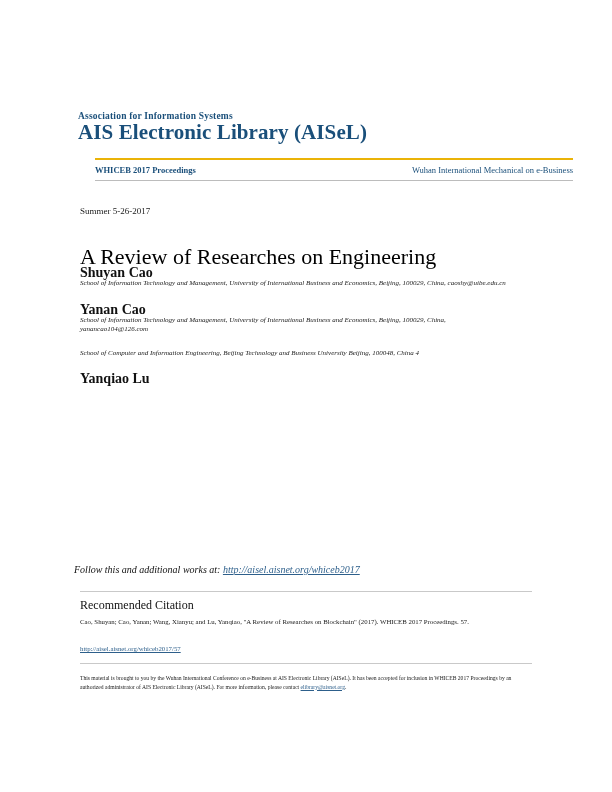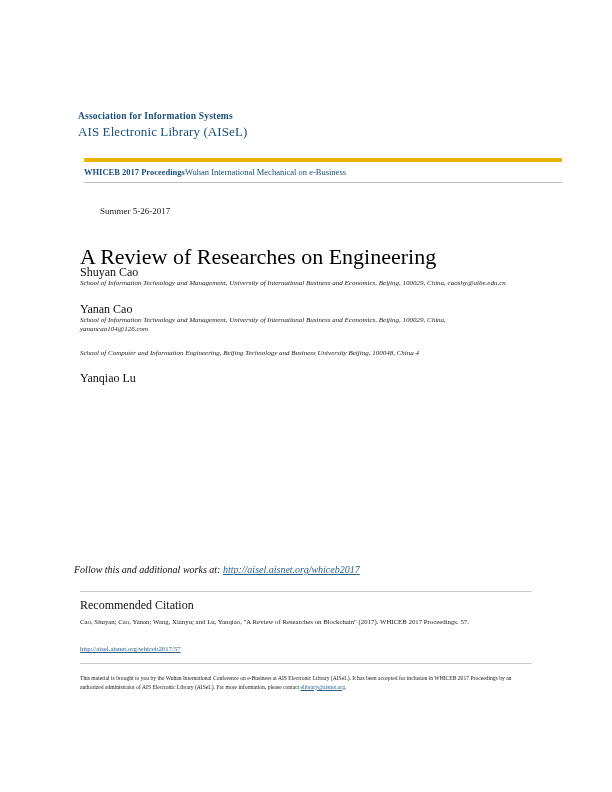--- a/index.html
+++ b/index.html
@@ -32,54 +32,54 @@
   .masthead-line1 {
     font-family: "Liberation Serif", serif;
     font-size: 9.5px;
     font-weight: bold;
     color: #1a4f7a;
     letter-spacing: 0.2px;
     line-height: 12px;
   }
   .masthead-line2 {
     font-family: "Liberation Serif", serif;
-    font-size: 13px;
-    font-weight: normal;
+    font-size: 21px;
+    font-weight: bold;
     color: #1a4f7a;
     letter-spacing: 0.1px;
     line-height: 18px;
     margin-top: 1px;
   }
   .navbar {
     position: absolute;
-    left: 84px;
+    left: 95px;
     top: 158px;
     width: 478px;
-    border-top: 4px solid #eab308;
+    border-top: 2px solid #eab308;
     border-bottom: 1px solid #bcbcbc;
     height: 20px;
     display: flex;
     align-items: center;
+    justify-content: space-between;
   }
   .navbar-left {
     font-size: 8.5px;
     font-weight: bold;
     color: #1a4f7a;
   }
   .navbar-right {
     font-size: 8.5px;
     color: #1a4f7a;
   }
   .pubdate {
     position: absolute;
     left: 80px;
     top: 206px;
     font-size: 9px;
     color: #1a1a1a;
-    margin-left: 20px;
   }
   .title {
     position: absolute;
     left: 80px;
     top: 228px;
     width: 470px;
     font-size: 22px;
     line-height: 27px;
     color: #000000;
     font-weight: normal;
@@ -87,23 +87,24 @@
   .authors {
     position: absolute;
     left: 80px;
     top: 266px;
     width: 450px;
   }
   .author-block {
     margin-bottom: 14px;
   }
   .author-name {
-    font-size: 12px;
+    font-size: 14px;
     color: #111111;
     line-height: 13px;
+    font-weight: bold;
   }
   .author-affil {
     font-size: 7px;
     font-style: italic;
     color: #1a1a1a;
     line-height: 9.5px;
     margin-top: 0;
     width: 430px;
   }
   .followline {

